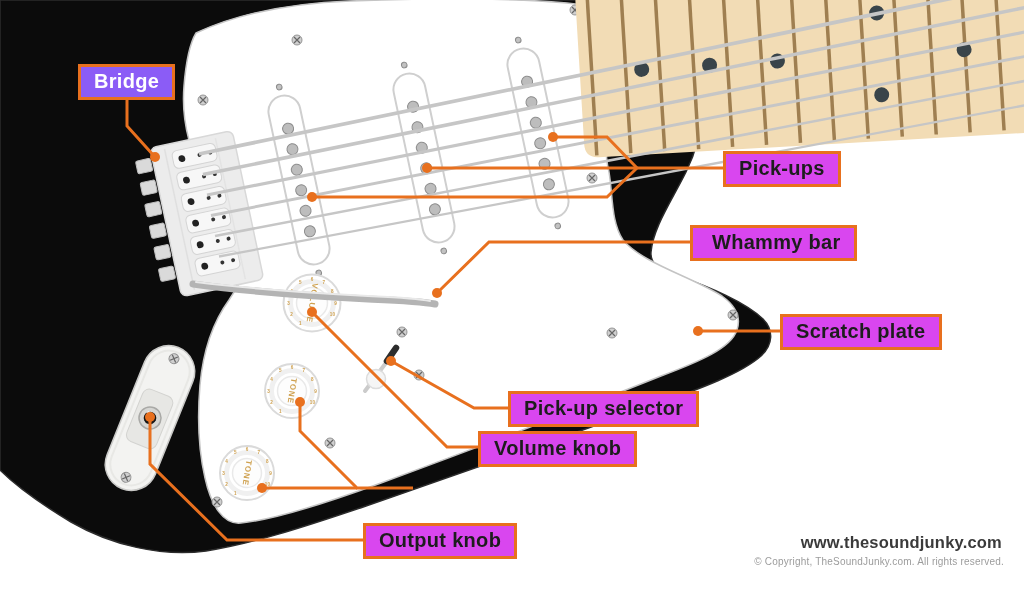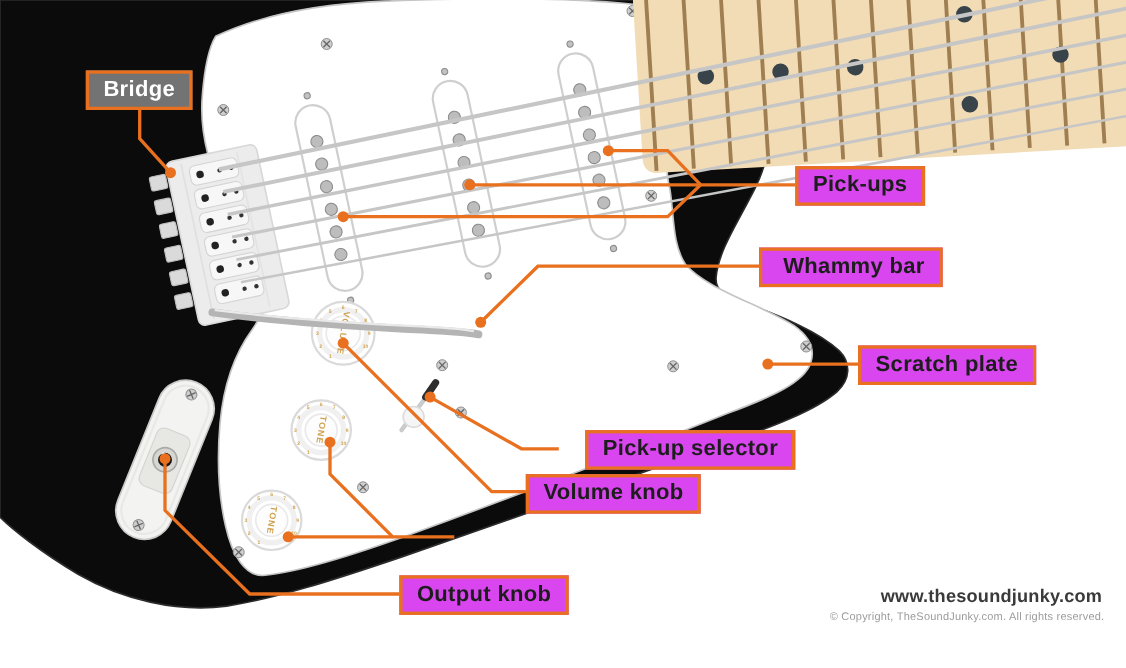--- a/index.html
+++ b/index.html
@@ -7,21 +7,21 @@
   .stage{
     position:relative; width:1024px; height:607px; overflow:hidden;
     background:#ffffff; font-family:"Liberation Sans", sans-serif;
   }
   .stage svg{position:absolute;left:0;top:0;}
   .callout{
     position:absolute; border:3px solid var(--accent); background:#d946ef;
     color:#1d1d1d; font:700 20px/26px "Liberation Sans", sans-serif;
     padding:1px 13px 3px; white-space:nowrap; letter-spacing:.3px;
   }
-  .callout.dark{ background:#737373; color:#ffffff; }
+  .callout.dark{ background:#8b5cf6; color:#ffffff; }
   .knob-outer{ fill:#ffffff; stroke:#dadada; stroke-width:2; }
   .knob-ring{ fill:none; stroke:#f0f0f0; stroke-width:5; }
   .knob-inner{ fill:#fdfdfd; stroke:#e9e9e9; stroke-width:1.5; }
   .knob-label{ font:700 8px "Liberation Sans", sans-serif; fill:#cfa14f;
     text-anchor:middle; letter-spacing:1px; }
   .tick{ font:700 4.6px "Liberation Sans", sans-serif; fill:#cfa14f; text-anchor:middle; }
   .leader{ fill:none; stroke:var(--accent); stroke-width:3; }
   .leader-dot{ fill:var(--accent); }
   .site{
     position:absolute; right:22px; top:533px; text-align:center;
@@ -303,19 +303,19 @@
         <circle class="leader-dot" cx="262" cy="488" r="5"></circle>
         <circle class="leader-dot" cx="150" cy="417" r="5"></circle>
       </g>
     </g>
   </svg>
 
   <div class="callout dark" style="left:78px; top:64px;">Bridge</div>
   <div class="callout" style="left:723px; top:151px;">Pick-ups</div>
   <div class="callout" style="left:690px; top:225px;padding-left:19px;">Whammy bar</div>
   <div class="callout" style="left:780px; top:314px;">Scratch plate</div>
-  <div class="callout" style="left:532px; top:391px;">Pick-up selector</div>
+  <div class="callout" style="left:508px; top:391px;">Pick-up selector</div>
   <div class="callout" style="left:478px; top:431px;">Volume knob</div>
   <div class="callout" style="left:363px; top:523px;">Output knob</div>
 
   <div class="site">www.thesoundjunky.com</div>
   <div class="copyright">© Copyright, TheSoundJunky.com. All rights reserved.</div>
 </div>
 
 </body></html>

